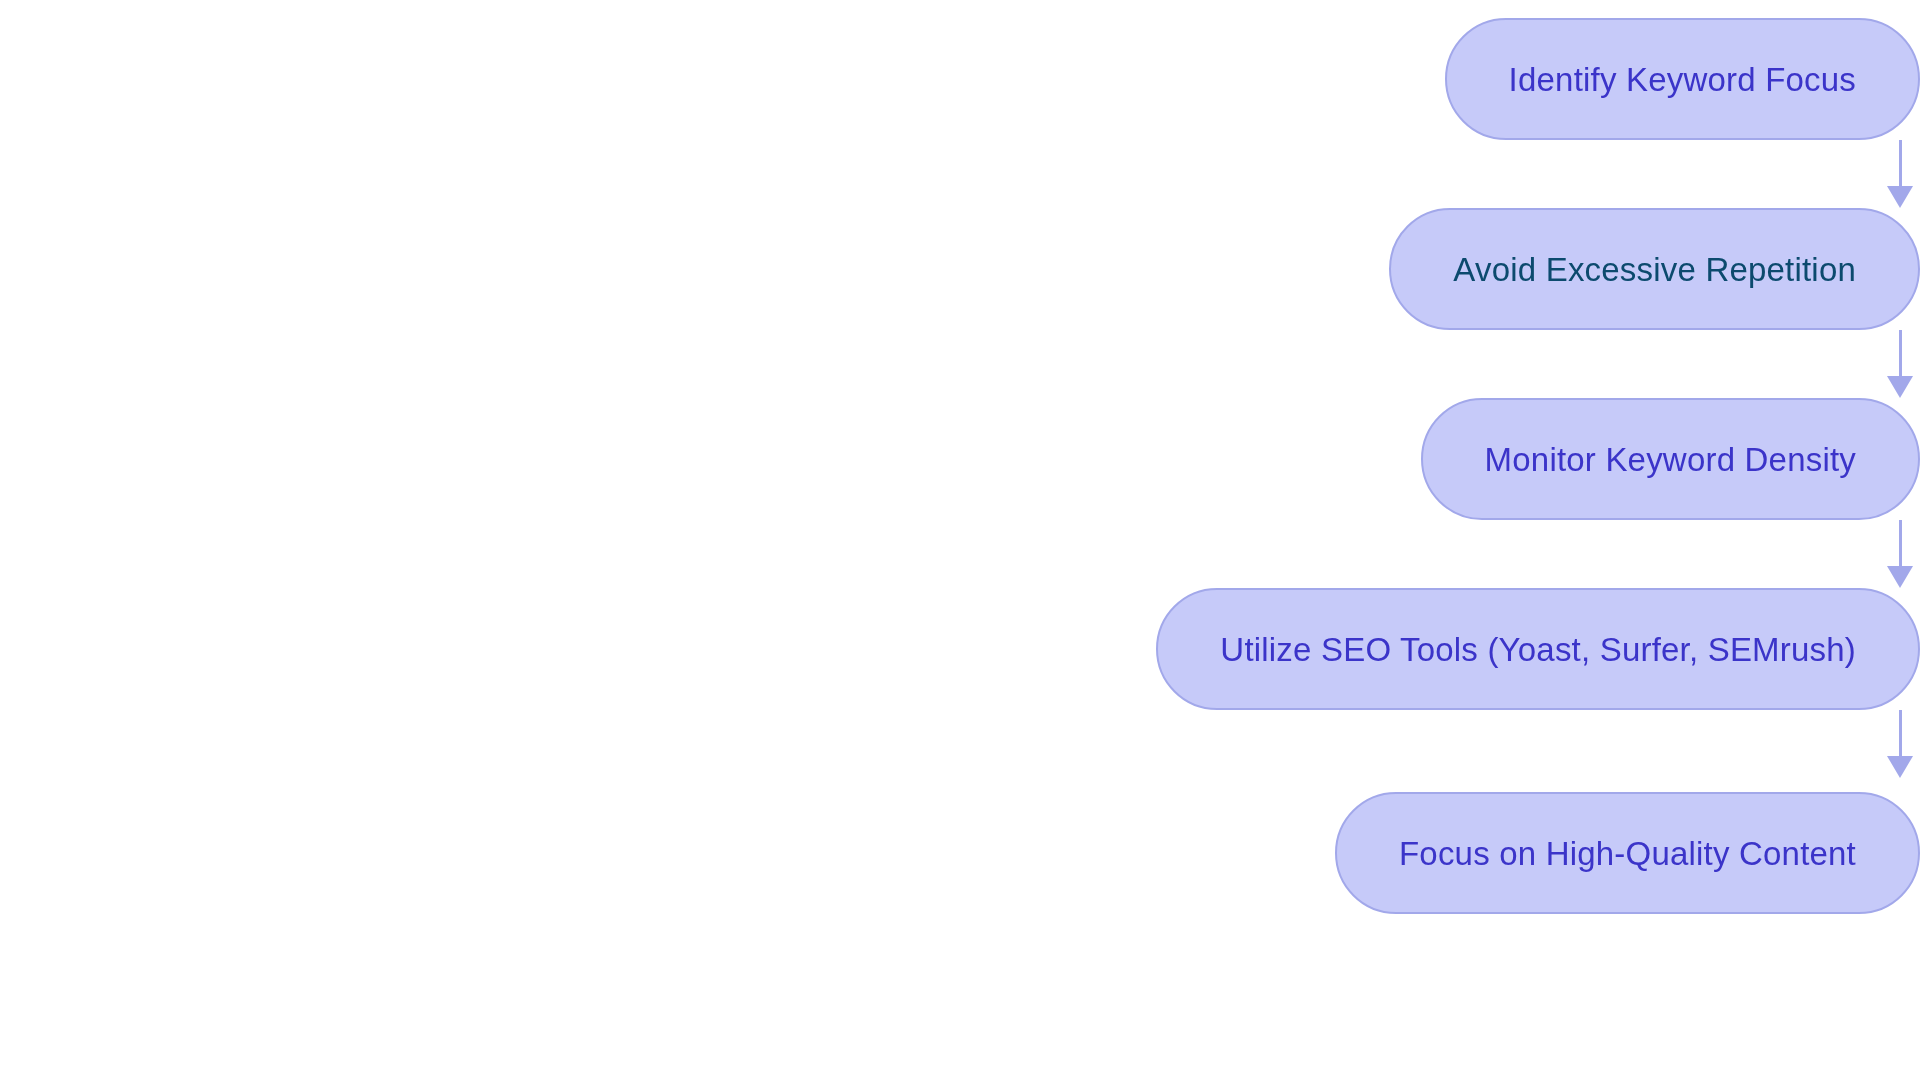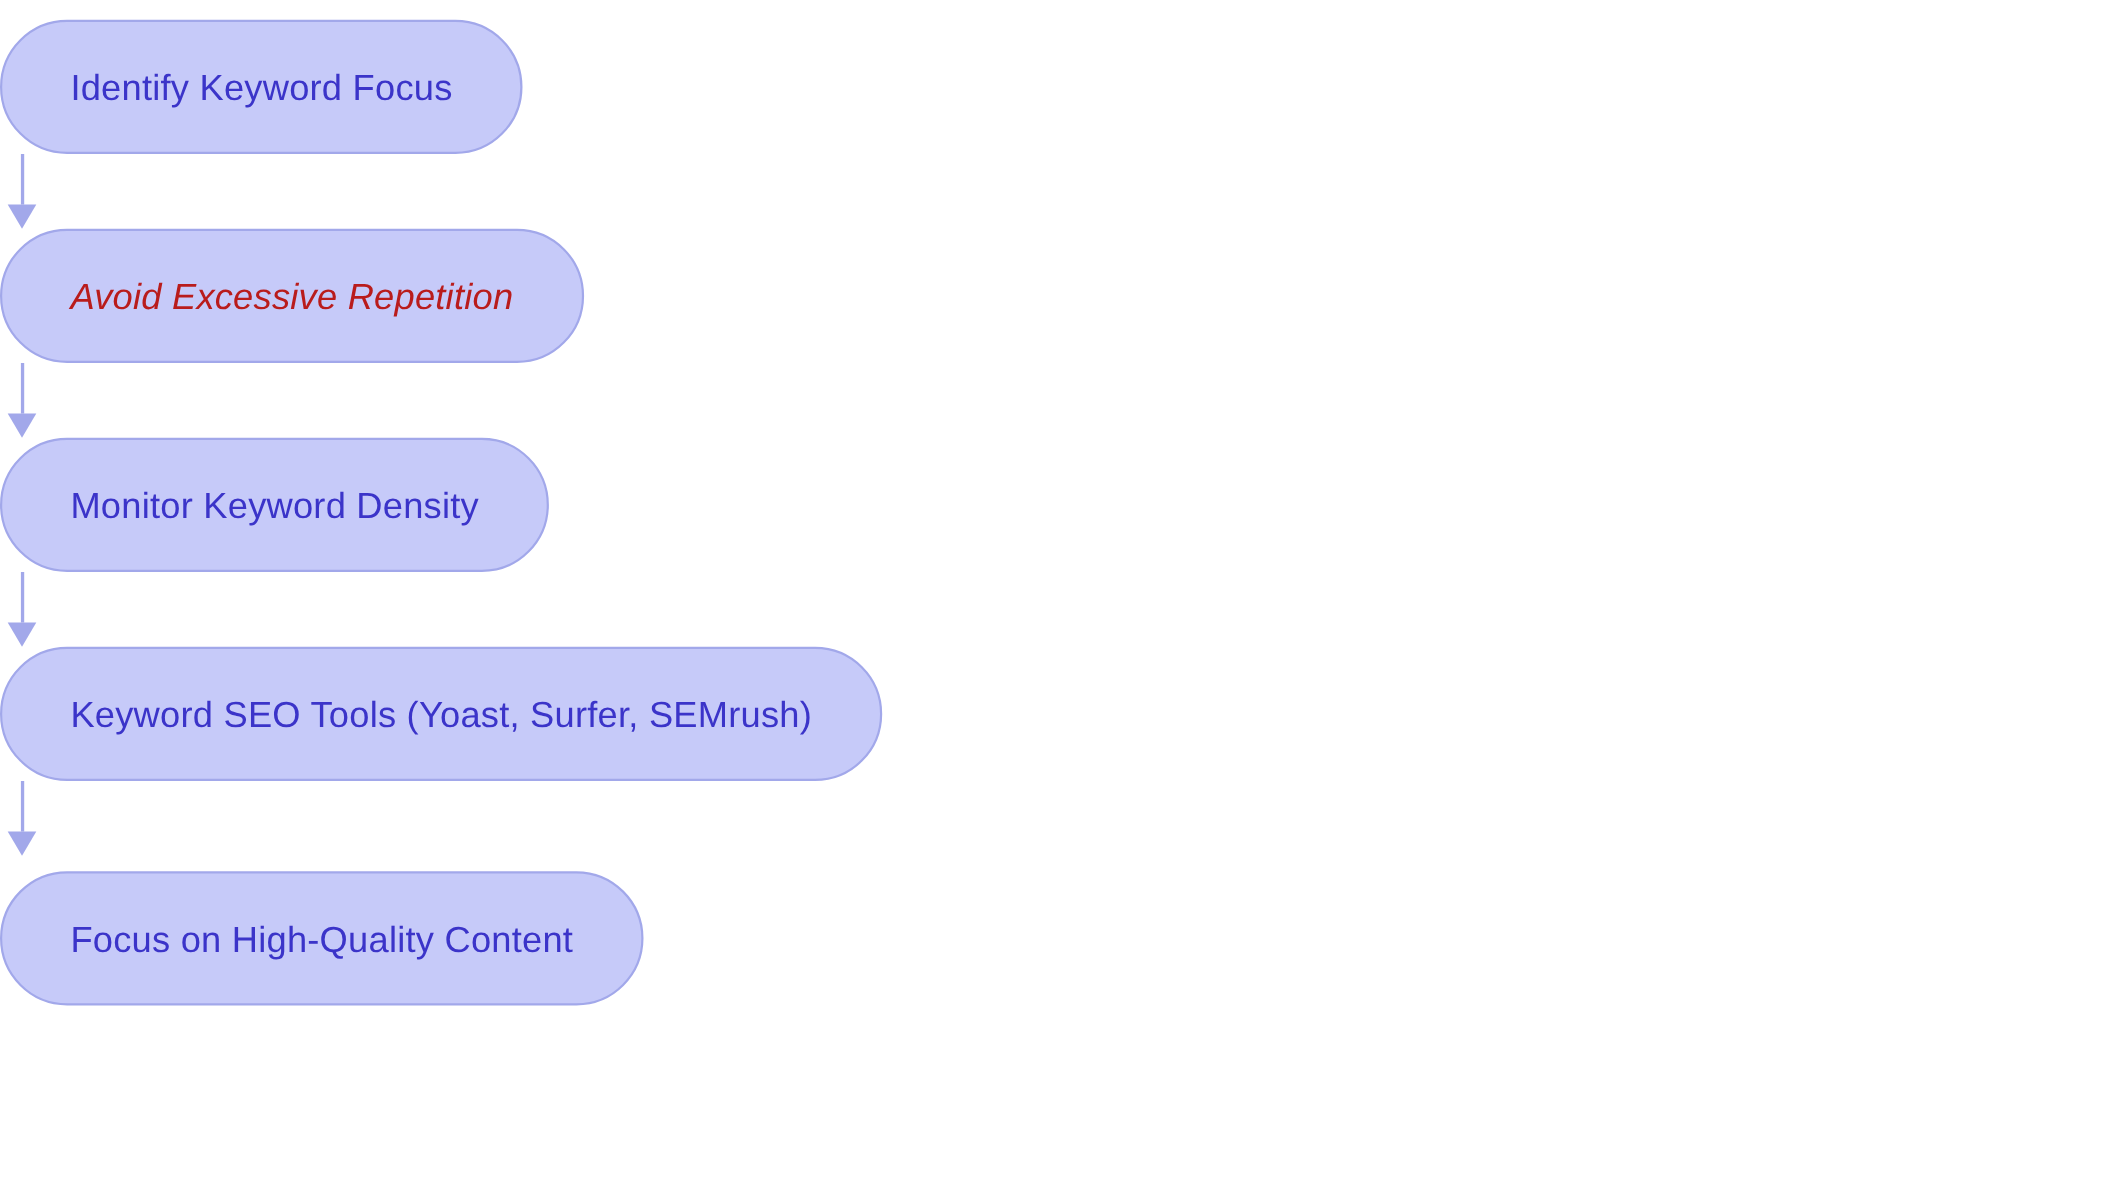--- a/index.html
+++ b/index.html
@@ -19,21 +19,21 @@
     overflow: hidden;
   }
   .flow-column {
     position: absolute;
     left: 0;
     top: 0;
     width: 1920px;
     height: 1083px;
     display: flex;
     flex-direction: column;
-    align-items: flex-start;
+    align-items: flex-end;
     justify-content: flex-start;
     padding-top: 18px;
     box-sizing: border-box;
   }
   .node {
     box-sizing: border-box;
     height: 122px;
     display: flex;
     align-items: center;
     justify-content: center;
@@ -83,39 +83,39 @@
     <div class="node" style="background: rgb(198, 202, 249); border-color: rgb(162, 168, 234);">
       <span class="node-label" style="color: rgb(59, 52, 201);">Identify Keyword Focus</span>
     </div>
 
     <div class="connector">
       <div class="connector-line" style="background: rgb(162, 168, 234);"></div>
       <div class="connector-arrow" style="border-top-color: rgb(162, 168, 234);"></div>
     </div>
 
     <div class="node" style="background: rgb(198, 202, 249); border-color: rgb(162, 168, 234);">
-      <span class="node-label" style="color: #b91c1c; font-style: italic;">Avoid Excessive Repetition</span>
+      <span class="node-label" style="color: #0c4a6e;">Avoid Excessive Repetition</span>
     </div>
 
     <div class="connector">
       <div class="connector-line" style="background: rgb(162, 168, 234);"></div>
       <div class="connector-arrow" style="border-top-color: rgb(162, 168, 234);"></div>
     </div>
 
     <div class="node" style="background: rgb(198, 202, 249); border-color: rgb(162, 168, 234);">
       <span class="node-label" style="color: rgb(59, 52, 201);">Monitor Keyword Density</span>
     </div>
 
     <div class="connector">
       <div class="connector-line" style="background: rgb(162, 168, 234);"></div>
       <div class="connector-arrow" style="border-top-color: rgb(162, 168, 234);"></div>
     </div>
 
     <div class="node" style="background: rgb(198, 202, 249); border-color: rgb(162, 168, 234);">
-      <span class="node-label" style="color: rgb(59, 52, 201);">Keyword SEO Tools (Yoast, Surfer, SEMrush)</span>
+      <span class="node-label" style="color: rgb(59, 52, 201);">Utilize SEO Tools (Yoast, Surfer, SEMrush)</span>
     </div>
 
     <div class="connector">
       <div class="connector-line" style="background: rgb(162, 168, 234);"></div>
       <div class="connector-arrow" style="border-top-color: rgb(162, 168, 234);"></div>
     </div>
 
     <div class="node" style="background: rgb(198, 202, 249); border-color: rgb(162, 168, 234); margin-top: 14px;">
       <span class="node-label" style="color: rgb(59, 52, 201);">Focus on High-Quality Content</span>
     </div>

